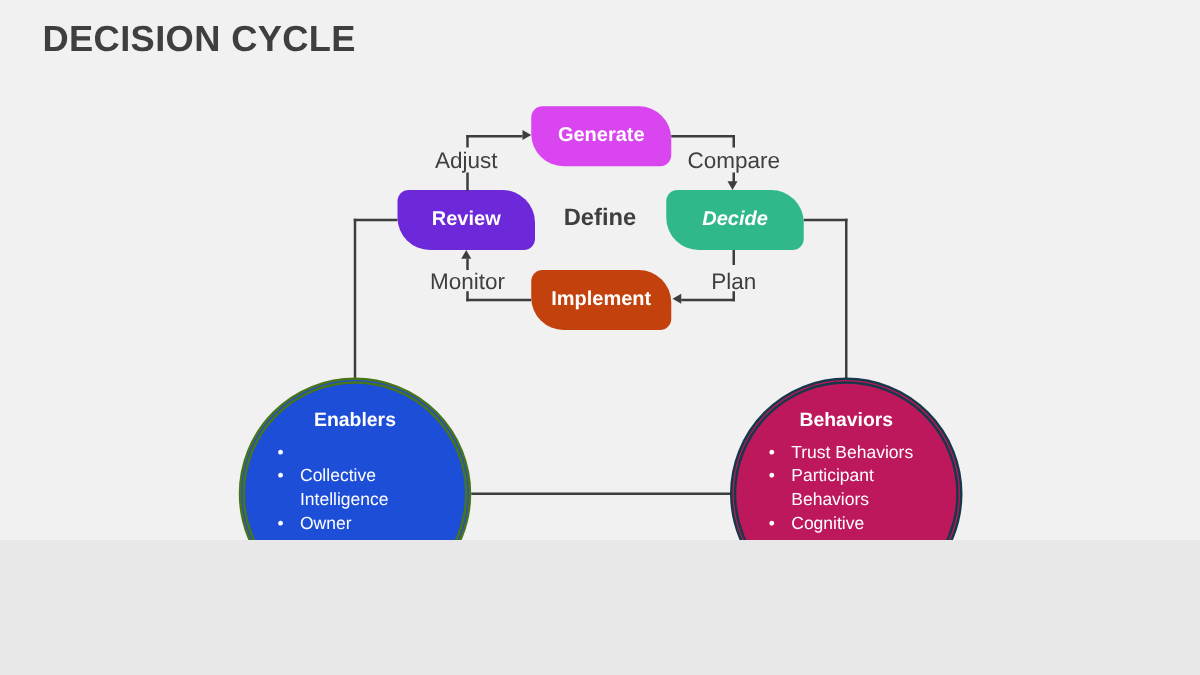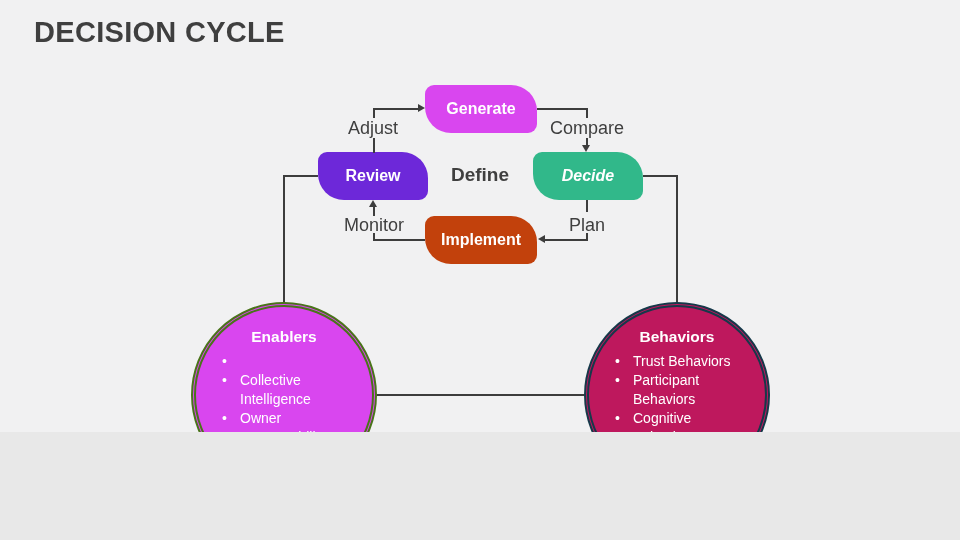--- a/index.html
+++ b/index.html
@@ -148,21 +148,21 @@
   <div class="conn-label" style="left:324px; top:216px;">Monitor</div>
 
   <div class="ln" style="left:283px; top:175px; width:35px; height:2px;"></div>
   <div class="ln" style="left:283px; top:175px; width:2px; height:129px;"></div>
 
   <div class="ln" style="left:643px; top:175px; width:35px; height:2px;"></div>
   <div class="ln" style="left:676px; top:175px; width:2px; height:129px;"></div>
 
   <div class="ln" style="left:377px; top:394px; width:207px; height:2px;"></div>
 
-  <div class="big-circle circle-enablers" style="background: #d946ef; border-color: rgb(74, 116, 26);">
+  <div class="big-circle circle-enablers" style="background: #1d4ed8; border-color: rgb(74, 116, 26);">
     <div class="circle-title">Enablers</div>
     <ul class="circle-list">
       <li>
         <span class="dot">•</span>
       </li>
       <li>
         <span class="dot">•</span>
         <span class="txt">Collective Intelligence</span>
       </li>
       <li>

